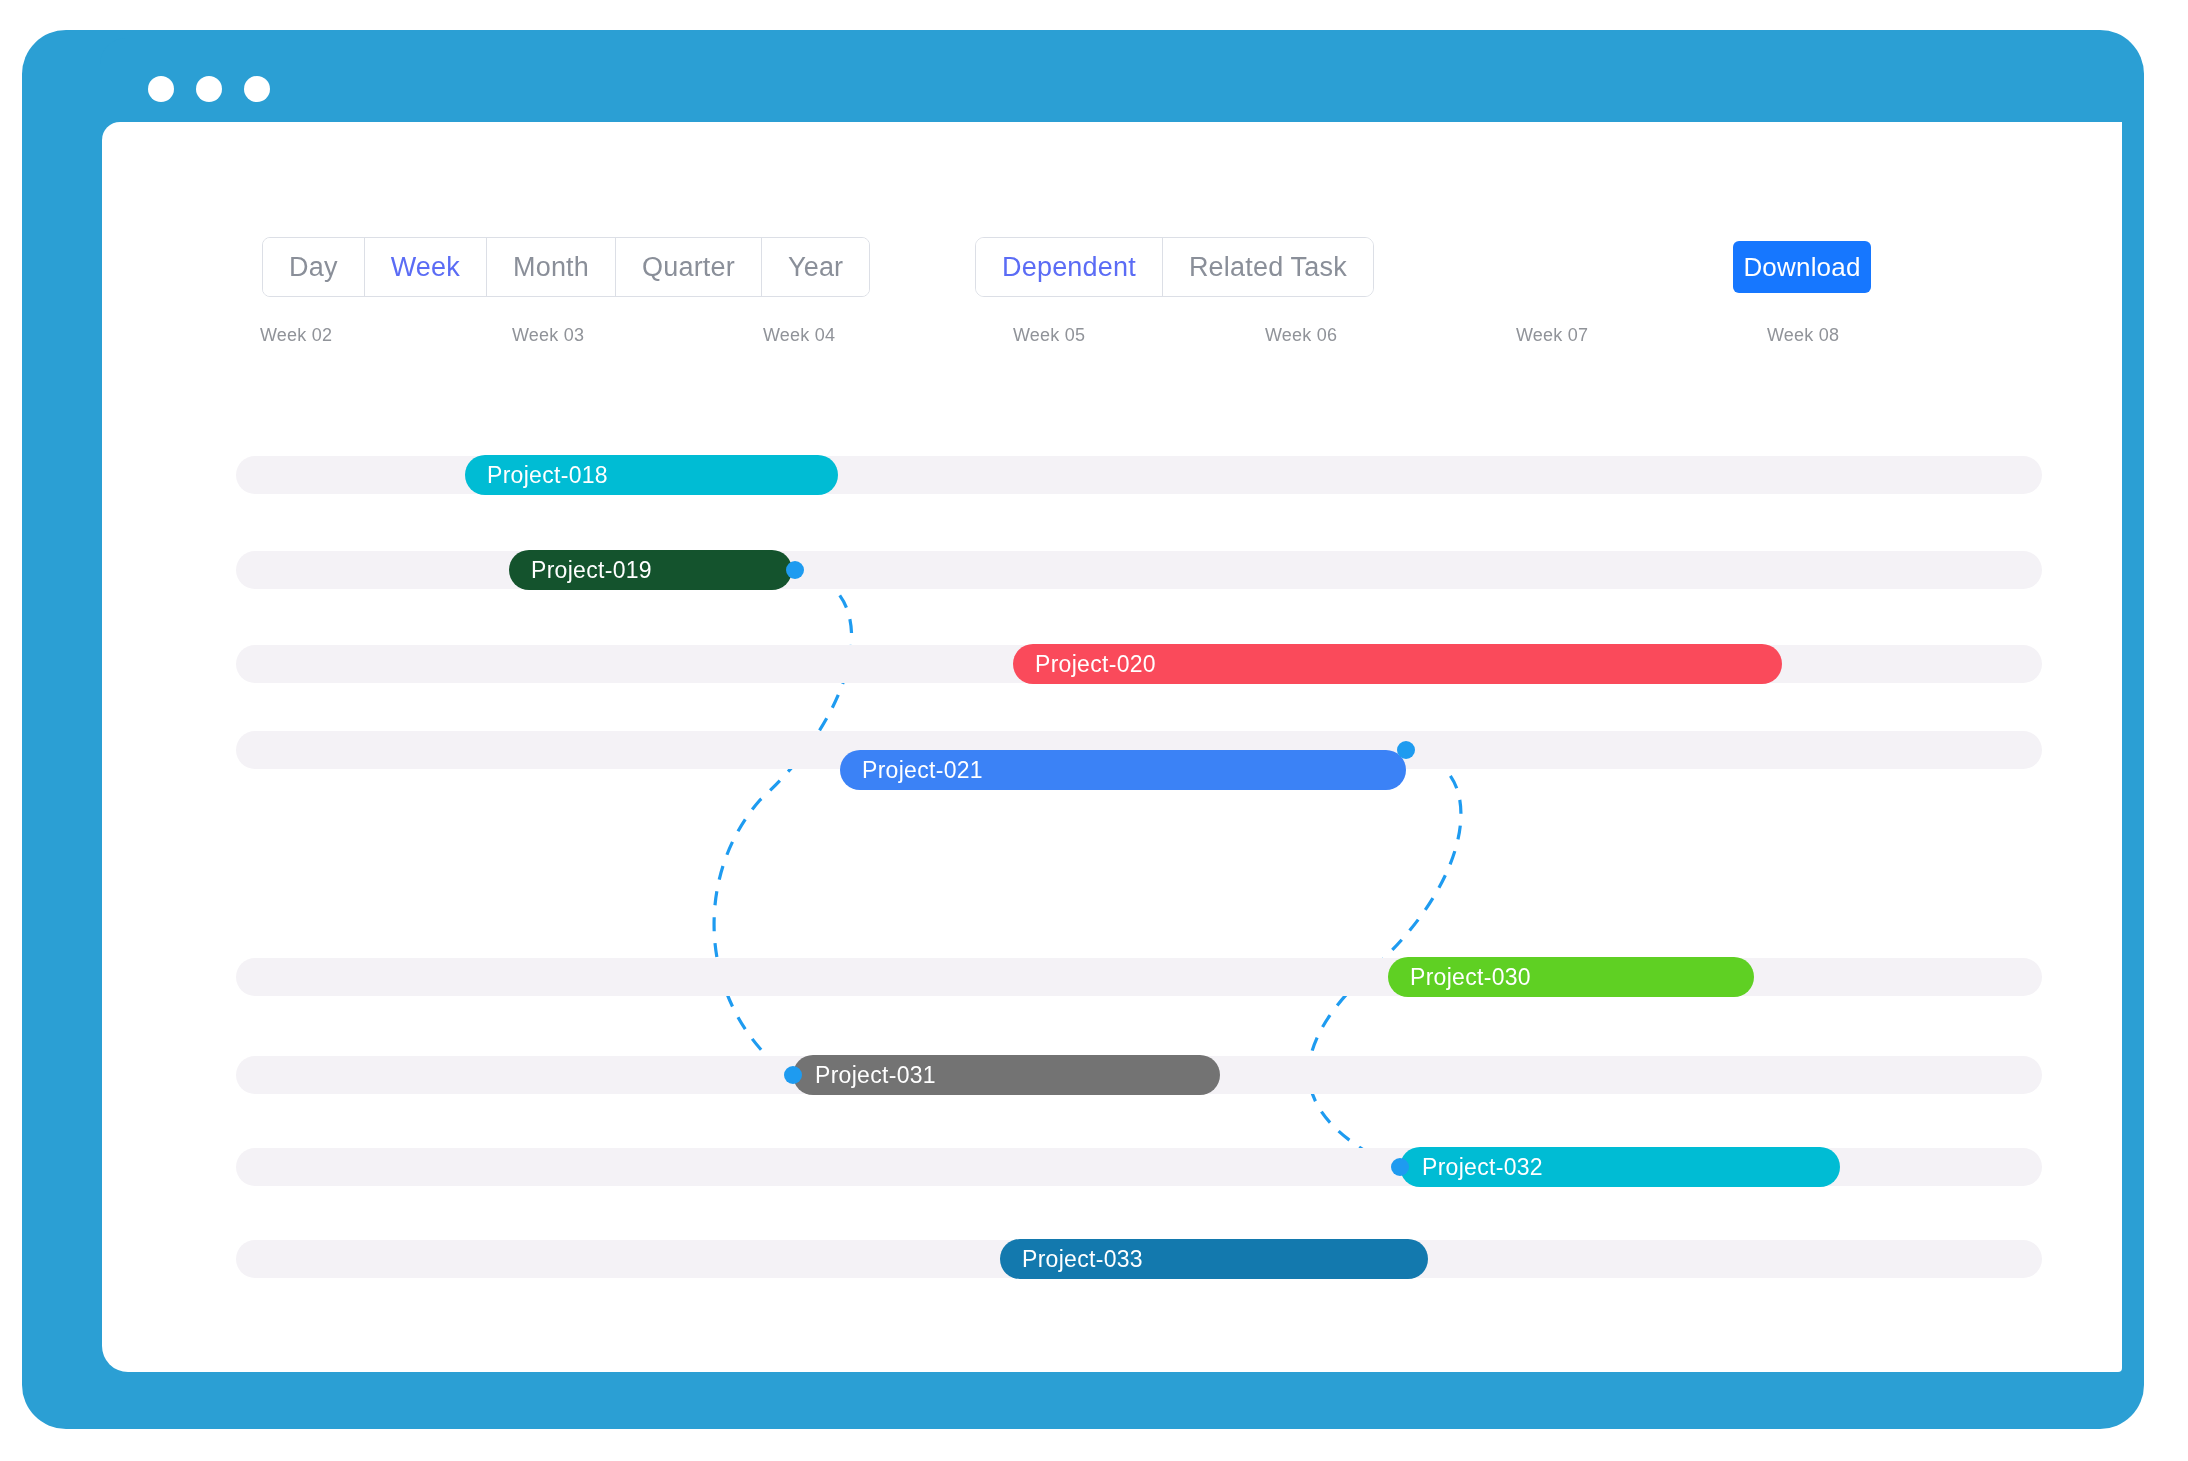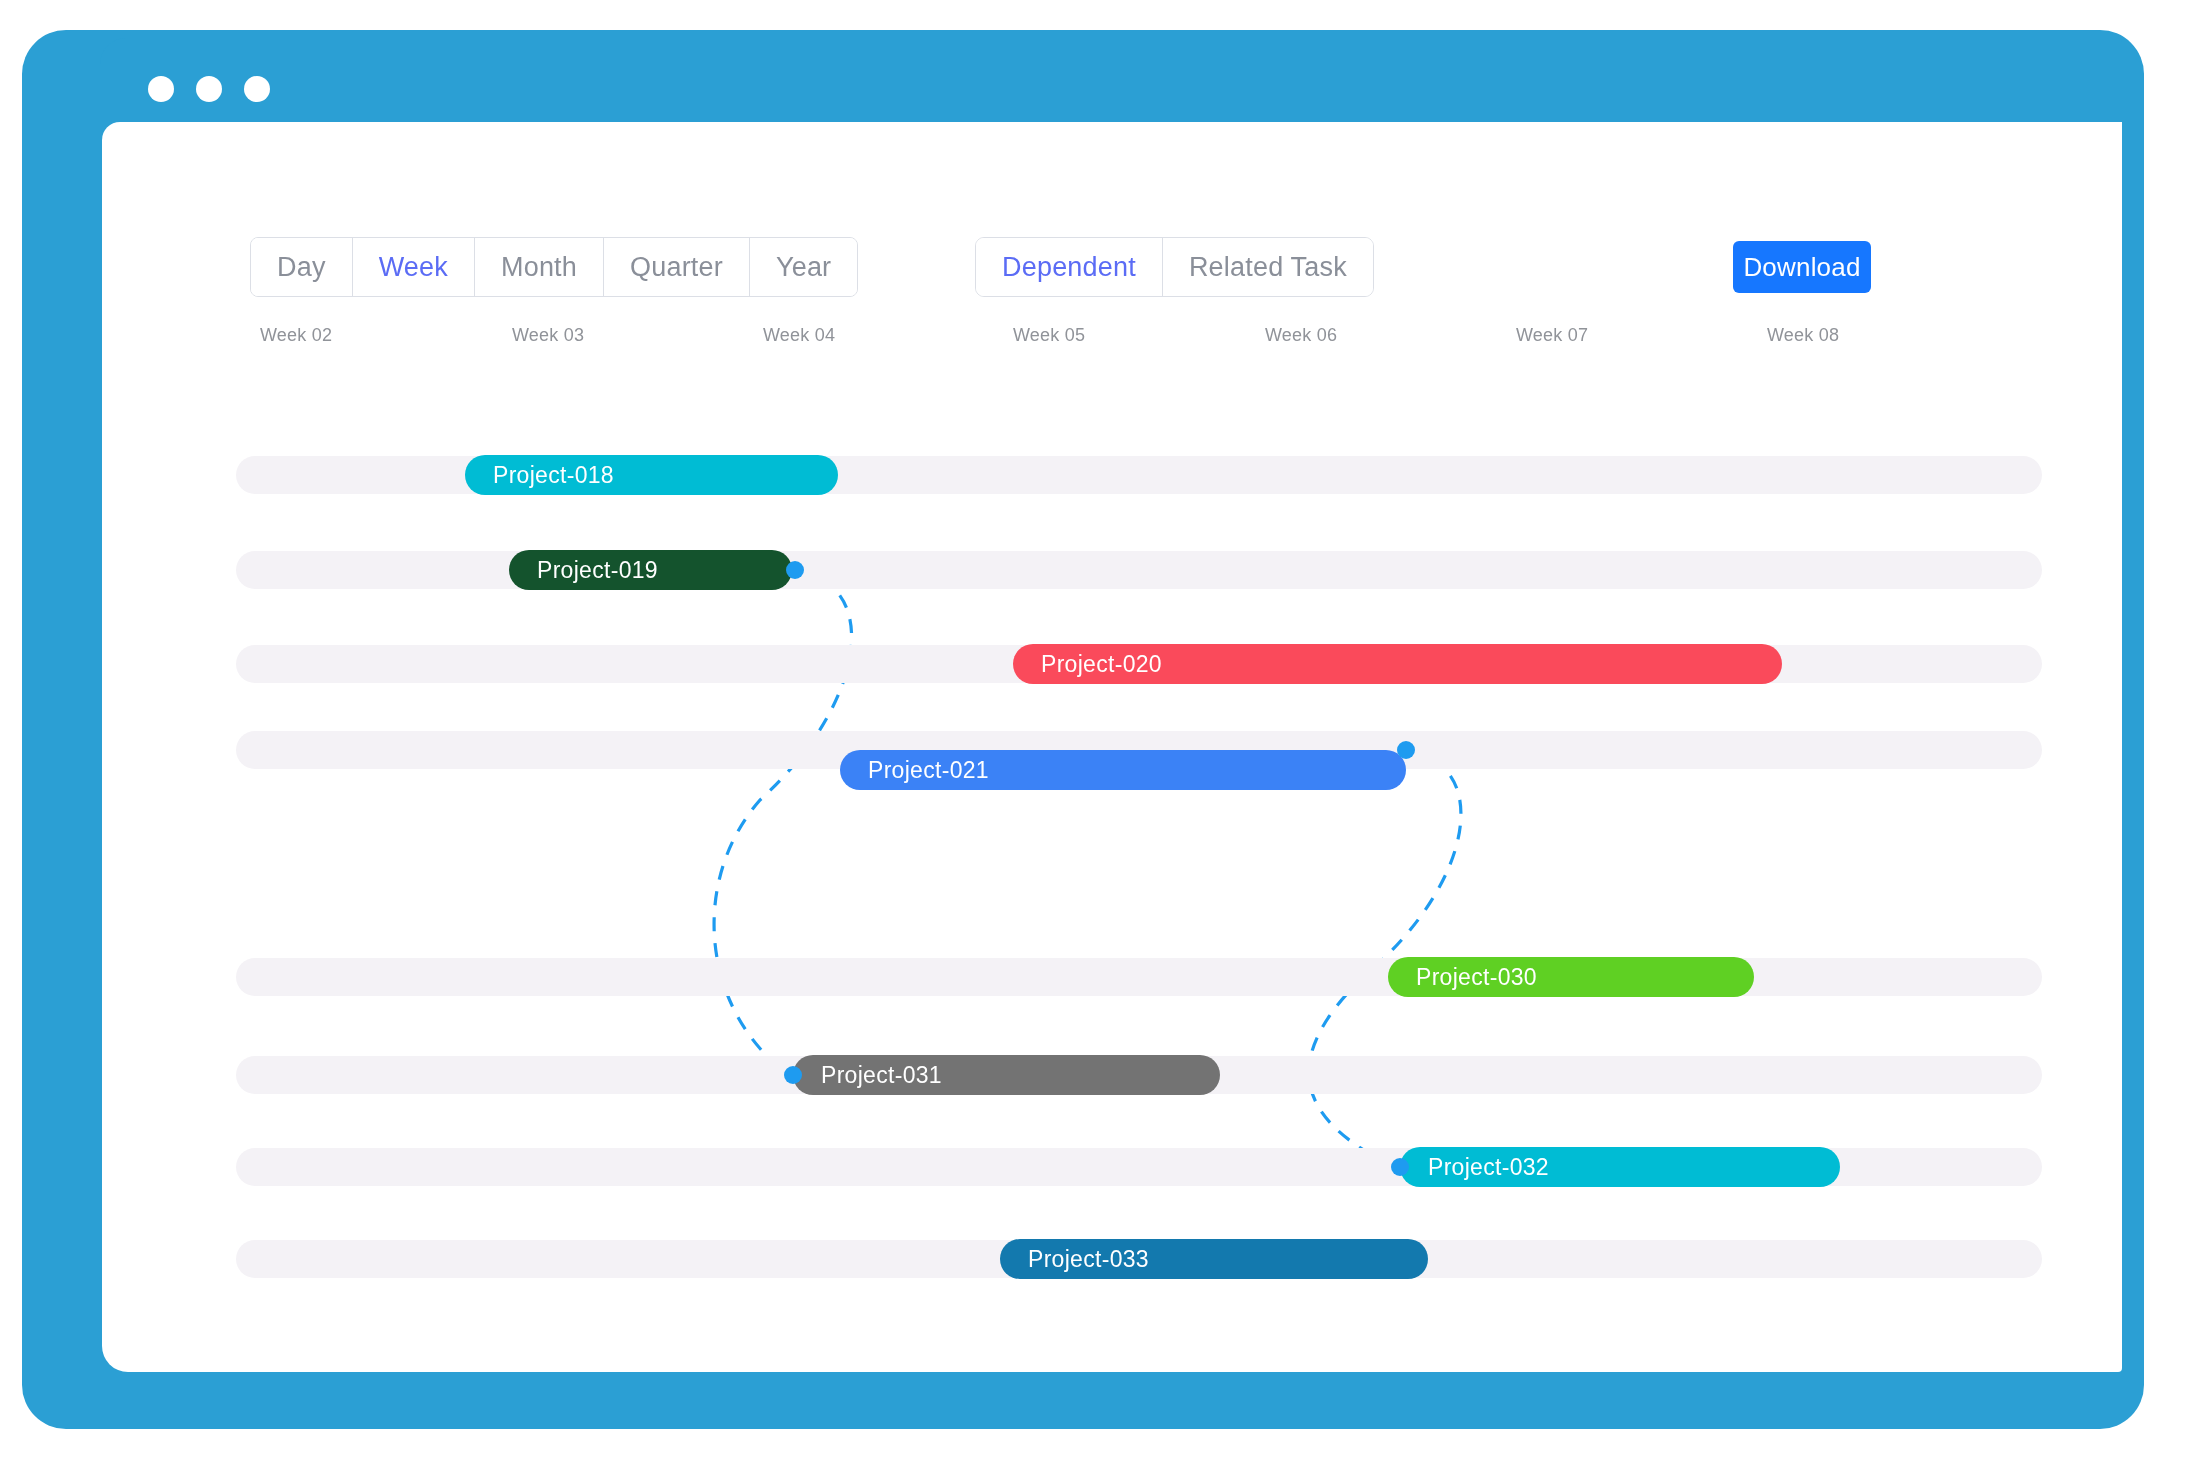--- a/index.html
+++ b/index.html
@@ -63,21 +63,21 @@
   
   .seg-group {
     position: absolute;
     display: flex;
     border: 1px solid #DCDFE6;
     border-radius: 8px;
     overflow: hidden;
     background: #ffffff;
     height: 58px;
   }
-  .range-group { left: 250px; top: 237px; }
+  .range-group { left: 262px; top: 237px; }
   .mode-group  { left: 975px; top: 237px; border-radius: 9px; }
 
   .seg-btn {
     display: flex;
     align-items: center;
     justify-content: center;
     padding: 0 26px;
     font-size: 27px;
     color: #8A8F99;
     border-right: 1px solid #DCDFE6;
@@ -144,21 +144,21 @@
     height: 40px;
     border-radius: 20px;
     display: flex;
     align-items: center;
     pointer-events: auto;
     cursor: pointer;
   }
   .bar-label {
     color: #ffffff;
     font-size: 23px;
-    padding-left: 28px;
+    padding-left: 22px;
     white-space: nowrap;
     letter-spacing: 0.3px;
   }
   .conn-dot {
     position: absolute;
     width: 18px;
     height: 18px;
     border-radius: 50%;
     background: #1E9BF0;
     pointer-events: auto;

